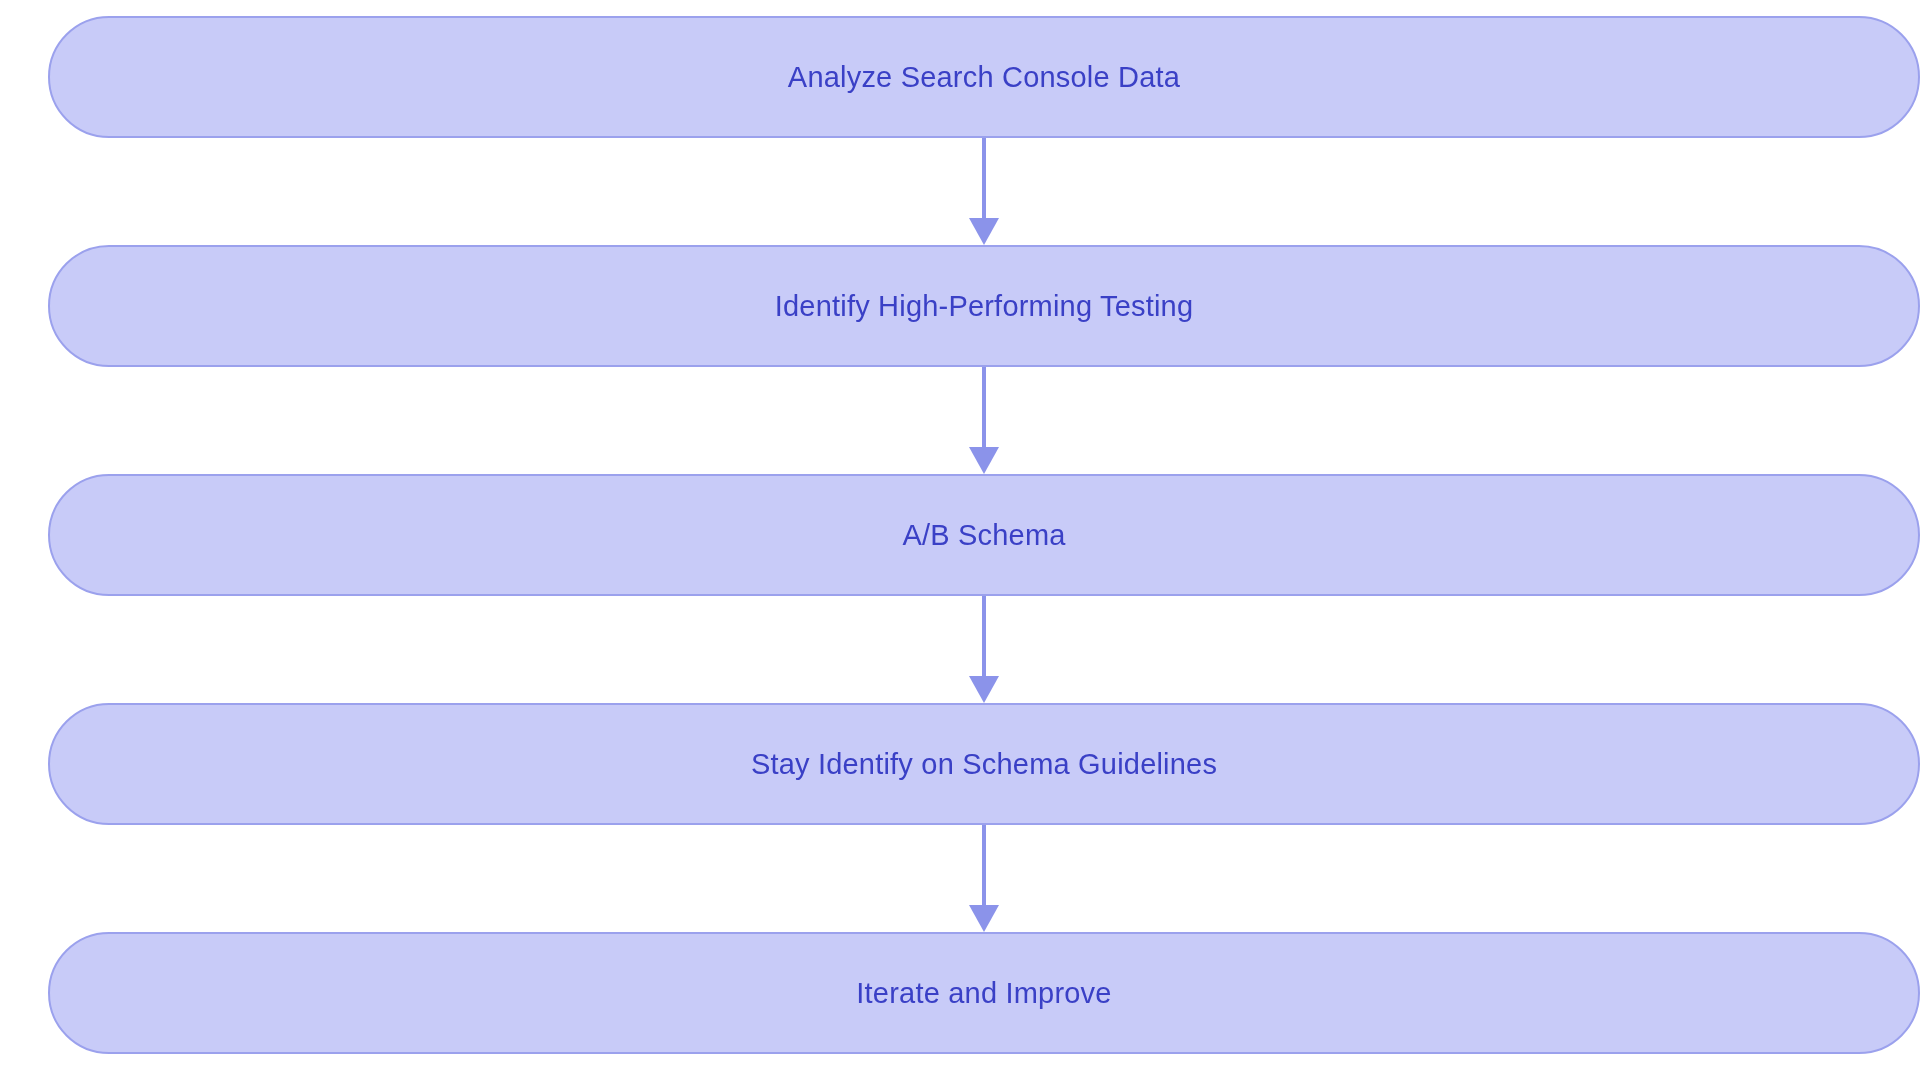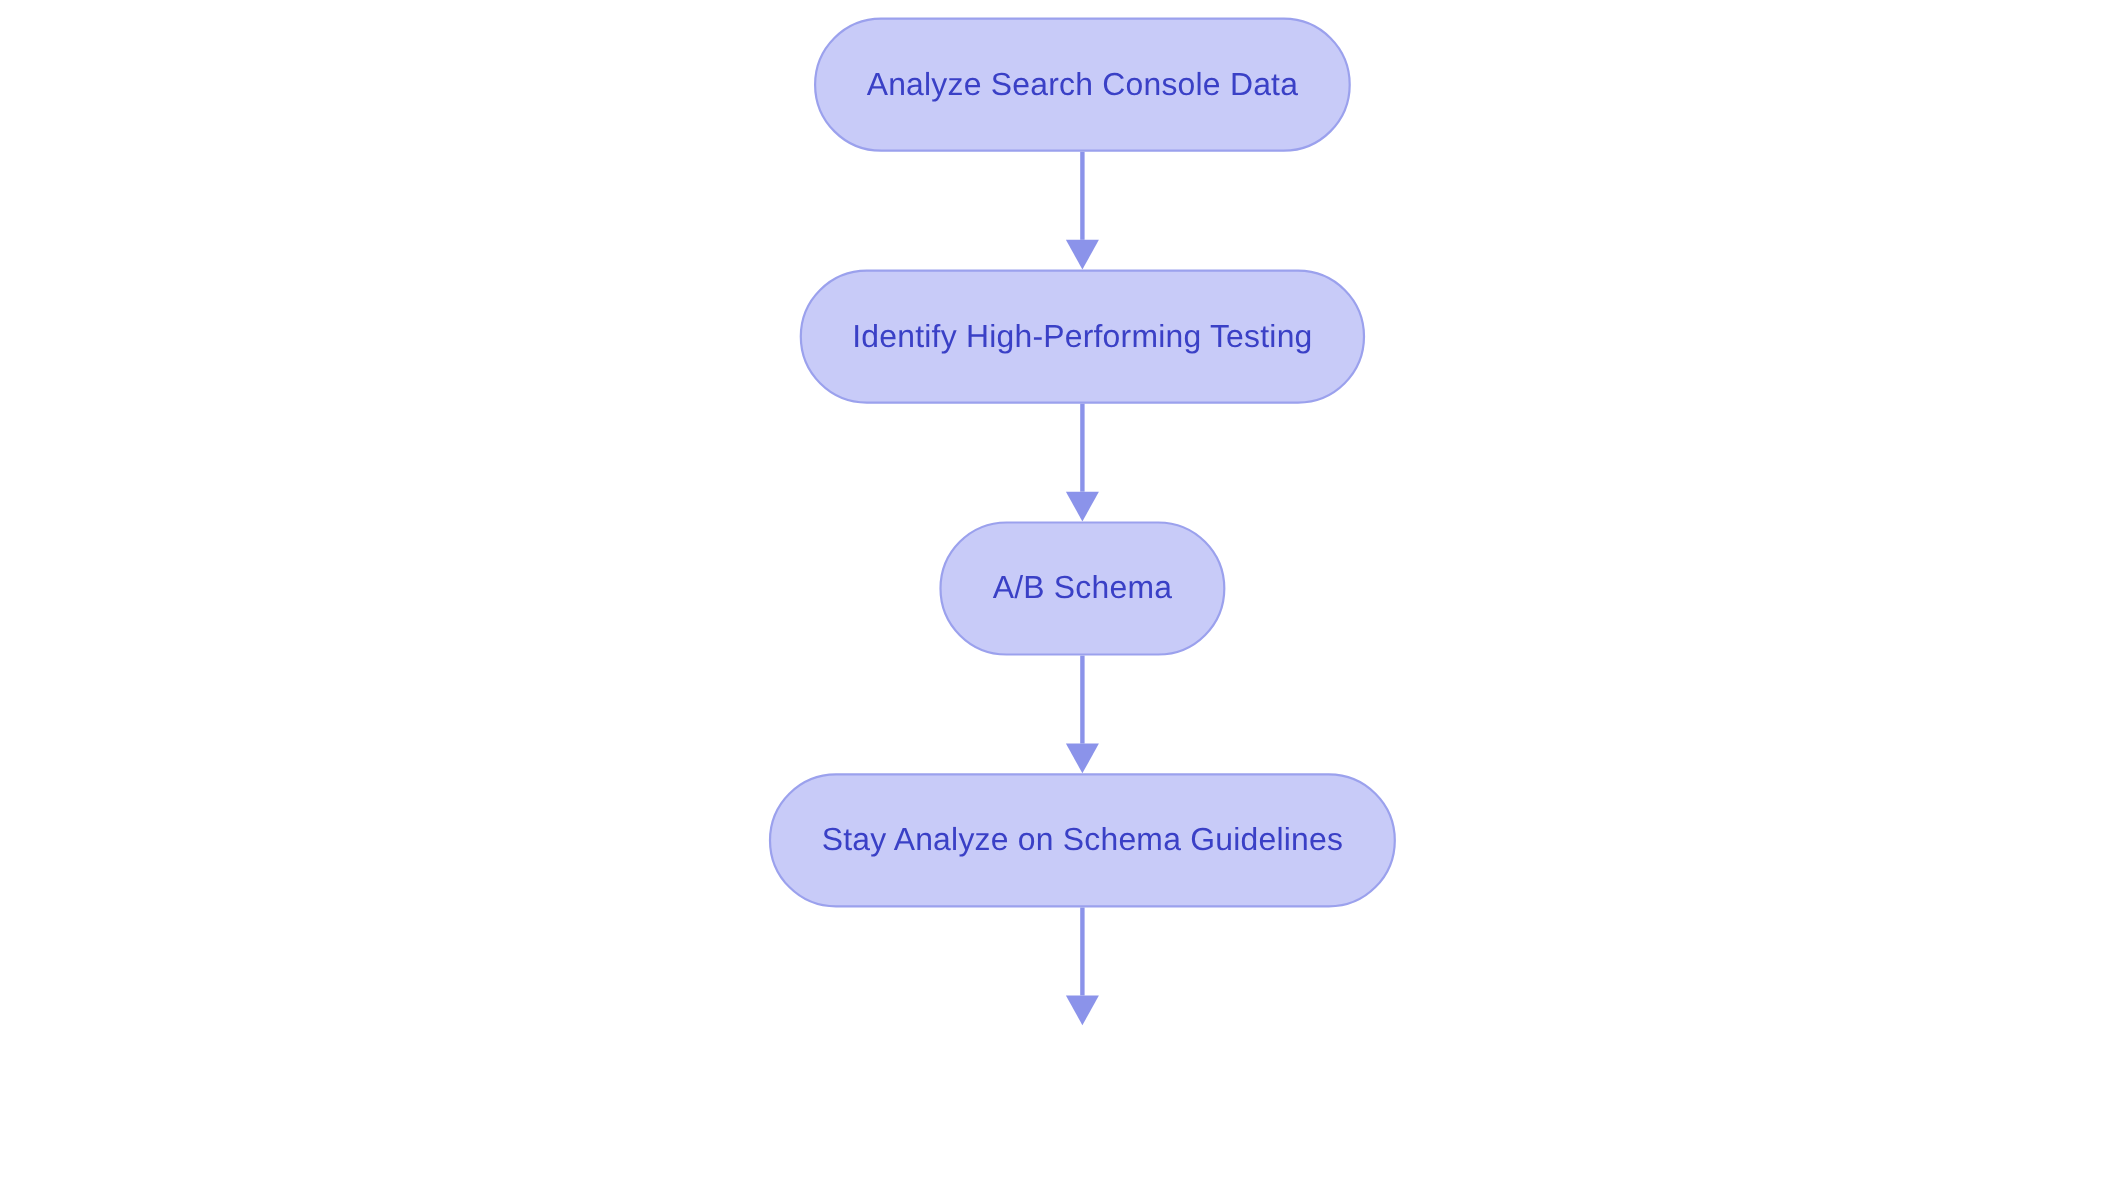--- a/index.html
+++ b/index.html
@@ -19,21 +19,20 @@
     background: var(--background);
   }
   .canvas {
     position: relative;
     width: 1920px;
     height: 1083px;
     background: var(--background);
     overflow: hidden;
     display: flex;
     flex-direction: column;
-    align-items: center;
     padding-top: 16px;
     padding-left: 48px;
   }
   .flow-node {
     height: 122px;
     min-height: 122px;
     border-radius: 61px;
     background: var(--node_fill);
     border: 2px solid var(--node_border);
     color: var(--node_text);
@@ -91,22 +90,25 @@
   <div class="flow-node">
     <span>A/B Schema</span>
   </div>
 
   <div class="flow-arrow">
     <div class="shaft"></div>
     <div class="head"></div>
   </div>
 
   <div class="flow-node">
-    <span>Stay Analyze on Schema Guidelines</span>
+    <span>Stay Identify on Schema Guidelines</span>
   </div>
 
   <div class="flow-arrow">
     <div class="shaft"></div>
     <div class="head"></div>
   </div>
 
+  <div class="flow-node">
+    <span>Iterate and Improve</span>
+  </div>
 
 </div>
 
 </body></html>

